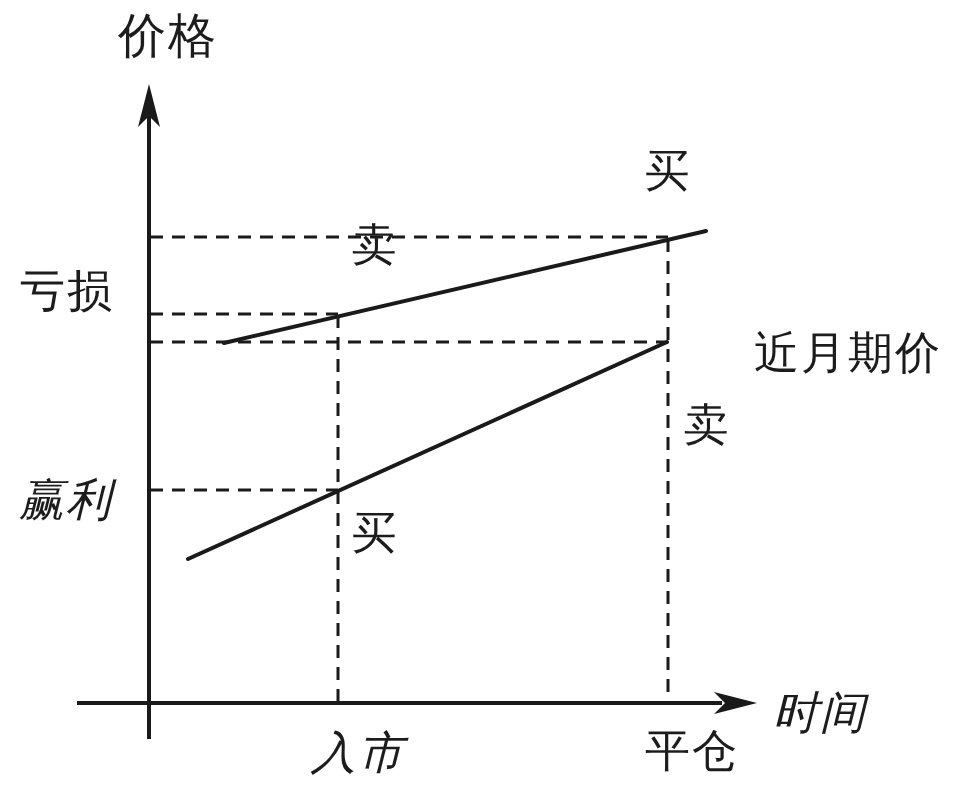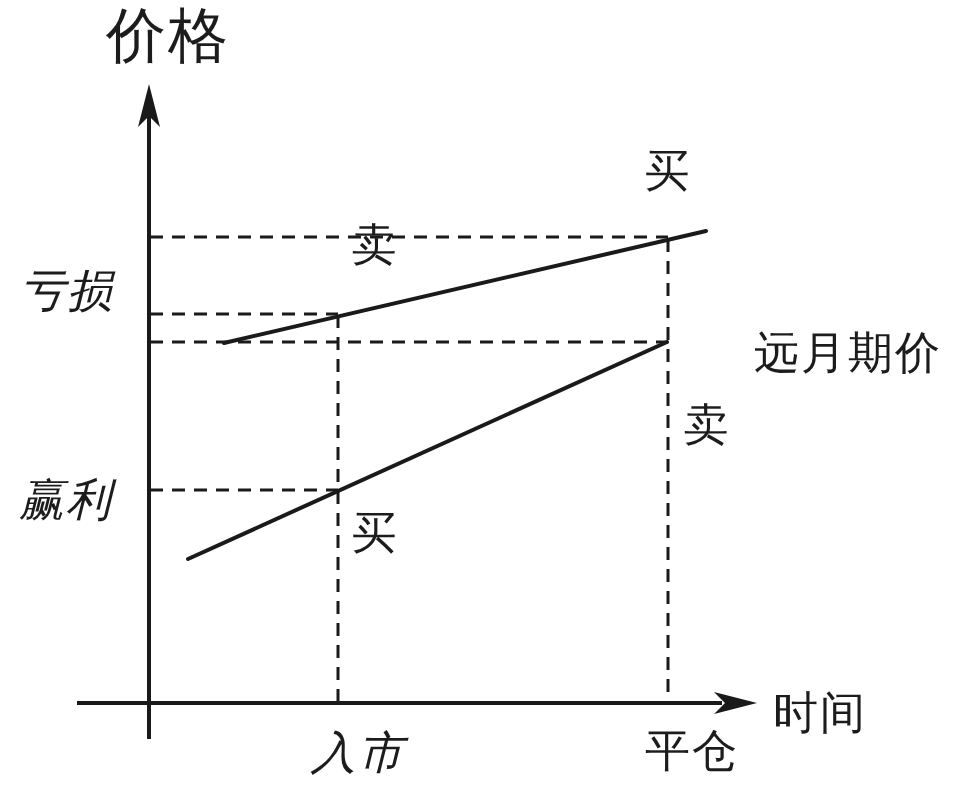--- a/index.html
+++ b/index.html
@@ -27,21 +27,21 @@
   .lbl {
     position: absolute;
     transform: translate(-50%, -50%);
     color: #1c1c1c;
     font-size: 45px;
     line-height: 1;
     white-space: nowrap;
     letter-spacing: 2px;
     user-select: none;
   }
-  .lbl.big { font-size: 60px; }
+  .lbl.big { font-size: 48px; }
 </style>
 </head>
 <body>
 
 <div class="stage">
 
   <svg width="971" height="800" viewBox="0 0 971 800">
 
     <line x1="149" y1="112" x2="149" y2="739" stroke="#1a1a1a" stroke-width="4"></line>
     <polygon points="149,84 138,127 149,116 160,127" fill="#1a1a1a"></polygon>
@@ -54,34 +54,34 @@
     <line x1="150" y1="490" x2="338" y2="490" stroke="#1a1a1a" stroke-width="3" stroke-dasharray="13 9"></line>
     <line x1="338" y1="315" x2="338" y2="703" stroke="#1a1a1a" stroke-width="3" stroke-dasharray="13 9"></line>
     <line x1="668" y1="239" x2="668" y2="703" stroke="#1a1a1a" stroke-width="3" stroke-dasharray="13 9"></line>
 
     <line x1="224" y1="343" x2="706" y2="231" stroke="#1a1a1a" stroke-width="4" stroke-linecap="round"></line>
     <line x1="188" y1="559" x2="667" y2="342" stroke="#1a1a1a" stroke-width="4" stroke-linecap="round"></line>
   </svg>
 
   <div class="lbl big" style="left:168px; top:35px;">价格</div>
 
-  <div class="lbl" style="left:820px; top:712px;">时间</div>
+  <div class="lbl" style="left:820px; top:712px;font-style:italic;">时间</div>
 
-  <div class="lbl" style="left:67px; top:290px;font-style:italic;">亏损</div>
+  <div class="lbl" style="left:67px; top:290px;">亏损</div>
 
   <div class="lbl" style="left:66px; top:499px;font-style:italic;">赢利</div>
 
   <div class="lbl" style="left:375px; top:244px;">卖</div>
 
   <div class="lbl" style="left:668px; top:170px;">买</div>
 
   <div class="lbl" style="left:375px; top:532px;">买</div>
 
   <div class="lbl" style="left:707px; top:424px;">卖</div>
 
 
-  <div class="lbl" style="left:848px; top:352px;">远月期价</div>
+  <div class="lbl" style="left:848px; top:352px;">近月期价</div>
 
   <div class="lbl" style="left:358px; top:752px;font-style:italic;">入市</div>
 
   <div class="lbl" style="left:692px; top:750px;text-align:right;">平仓</div>
 
 </div>
 
 </body></html>

